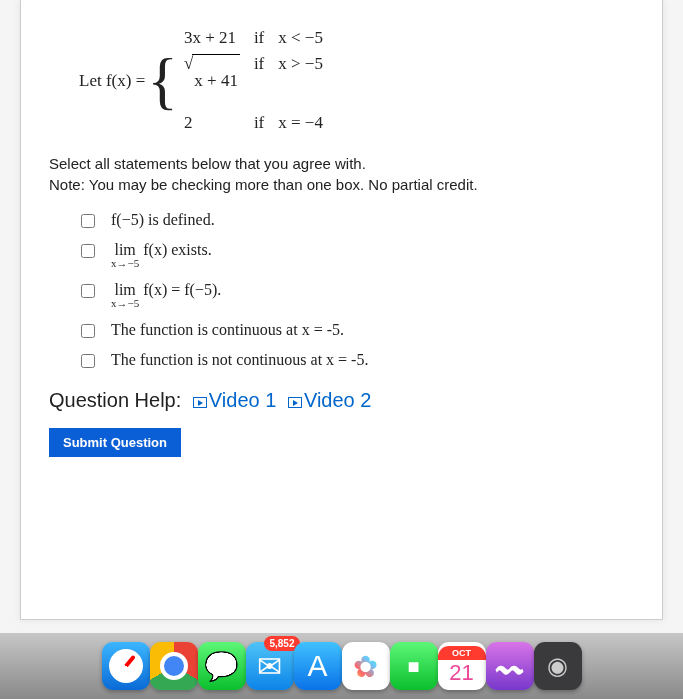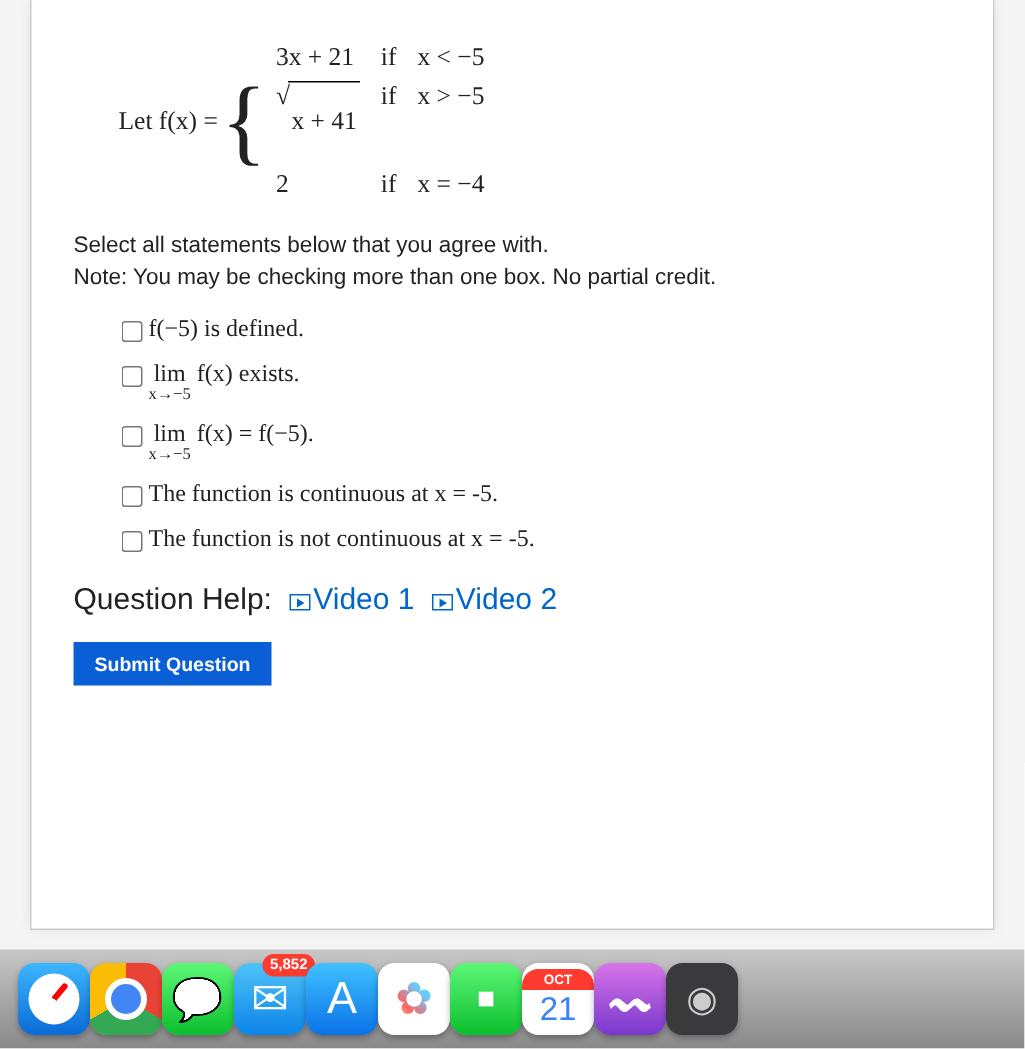--- a/index.html
+++ b/index.html
@@ -87,21 +87,21 @@
       margin-bottom: 16px;
       line-height: 1.4;
     }
     .options {
       margin-left: 32px;
       margin-bottom: 20px;
     }
     .opt {
       display: flex;
       align-items: flex-start;
-      gap: 4px;
+      gap: 16px;
       margin-bottom: 12px;
       font-family: "Times New Roman", serif;
       font-size: 16px;
     }
     .opt input[type="checkbox"] {
       margin-top: 3px;
       width: 14px; height: 14px;
     }
     .lim-wrap { display: inline-flex; flex-direction: column; align-items: center; line-height: 1; }
     .lim-sub { font-size: 11px; }
@@ -145,20 +145,21 @@
     .sqrt-body { border-top:1px solid #000; padding:16px 2px; margin-left:-1px; }
 
     
     .dock {
       position: absolute;
       bottom: 0; left: 0; right: 0;
       height: 66px;
       background: linear-gradient(to bottom, rgba(60,60,60,0.25), rgba(30,30,30,0.5));
       display: flex;
       align-items: center;
+      justify-content: center;
       gap: 0;
       padding: 6px 12px;
     }
     .dock-item {
       width: 48px; height: 48px;
       border-radius: 11px;
       display: flex; align-items: center; justify-content: center;
       font-size: 24px;
       color: #fff;
       position: relative;
@@ -175,21 +176,21 @@
     .dock-mail::after { content:"✉"; font-size:30px; color:#fff;}
     .dock-mail .badge { position:absolute; top:-6px; right:-6px; background:#ff3b30; color:#fff; font-size:10px; font-weight:700; padding:2px 5px; border-radius:10px; }
     .dock-appstore { background: linear-gradient(#3fc1ff,#0a72e8); }
     .dock-appstore::after { content:"A"; font-family:sans-serif; font-weight:100; font-size:30px; color:#fff;}
     .dock-photos { background:#fff; }
     .dock-photos::after { content:"✿"; font-size:30px; background:linear-gradient(45deg,#ff6,#f66,#6cf,#6f6);-webkit-background-clip:text;color:transparent;}
     .dock-facetime { background: linear-gradient(#5df777,#0bbf2d); }
     .dock-facetime::after { content:"■"; color:#fff; font-size:20px;}
     .dock-cal { background:#fff; color:#000; flex-direction:column; }
     .dock-cal .cal-top { background:#ff3b30;color:#fff;font-size:9px;font-weight:700;width:100%;text-align:center;border-radius:11px 11px 0 0;padding:2px 0;}
-    .dock-cal .cal-day { font-size:22px;font-weight:400;color:#3b82f6;}
+    .dock-cal .cal-day { font-size:22px;font-weight:400;color:#ec4899;}
     .dock-freeform { background: linear-gradient(#d874e8,#7838cc); }
     .dock-freeform::after { content:"〰"; color:#fff; font-size:26px; font-weight:bold;}
     .dock-screenshot { background:#3a3a3c; }
     .dock-screenshot::after { content:"◉"; color:#ccc; font-size:24px;}
   </style>
 </head>
 <body>
 
 <div class="content-area">
 

